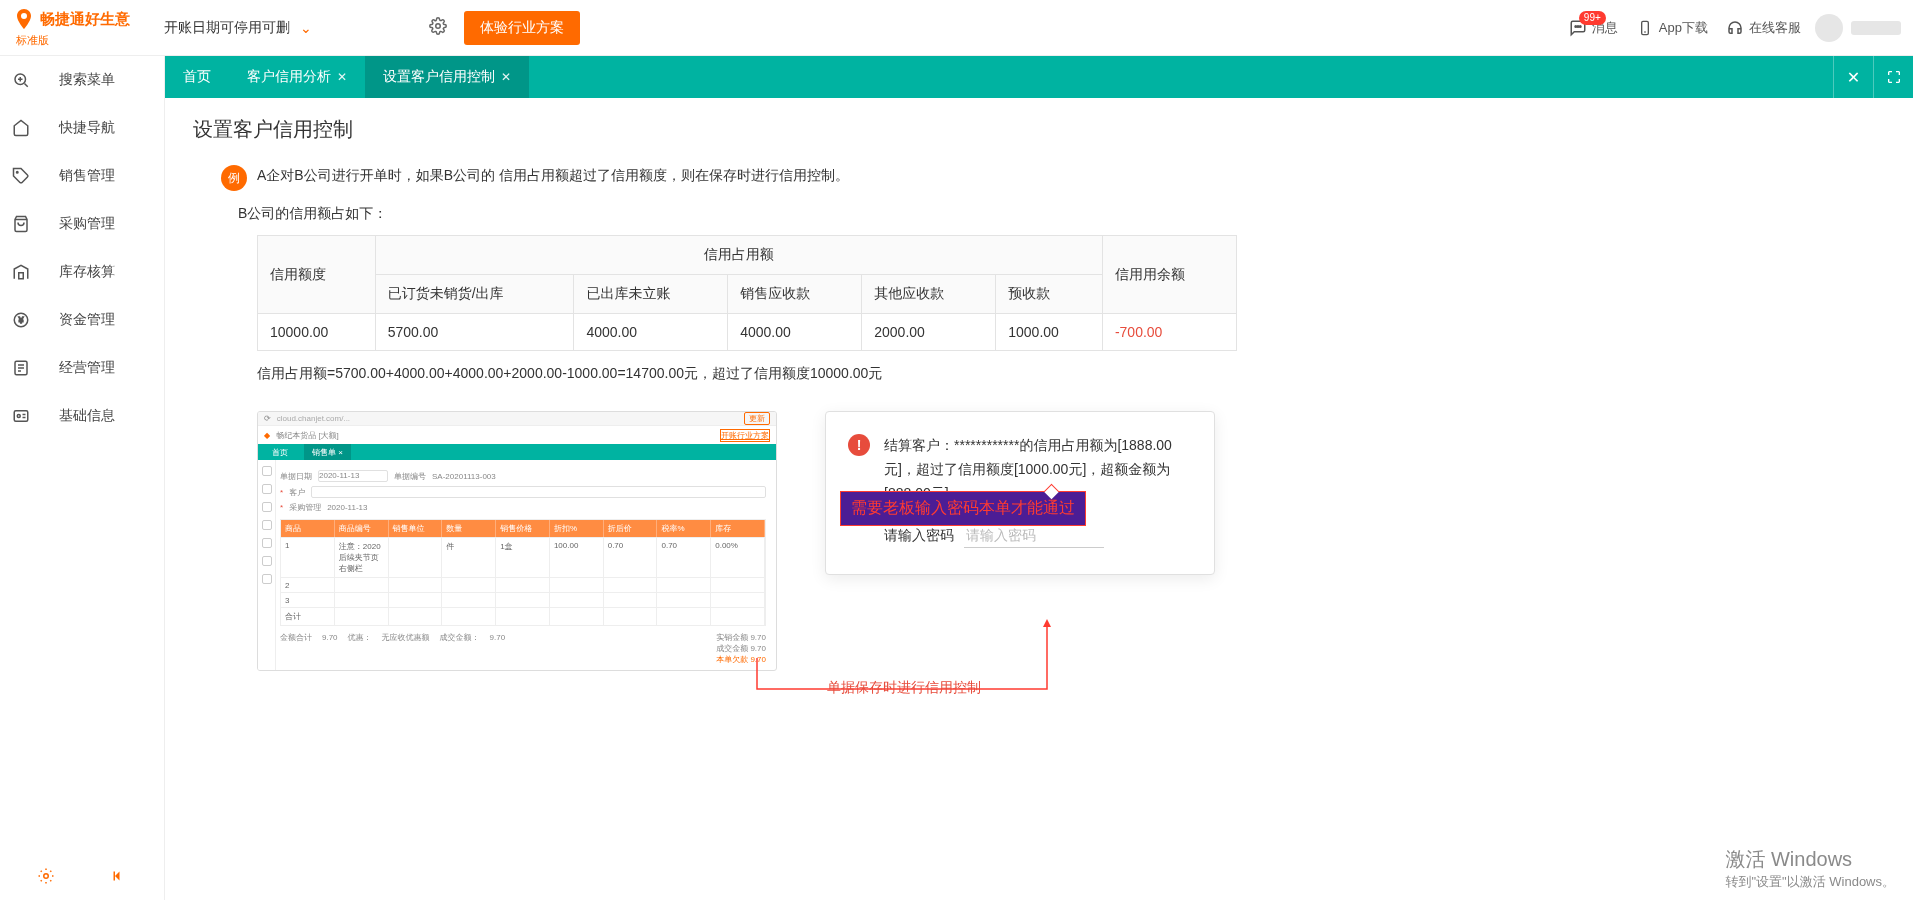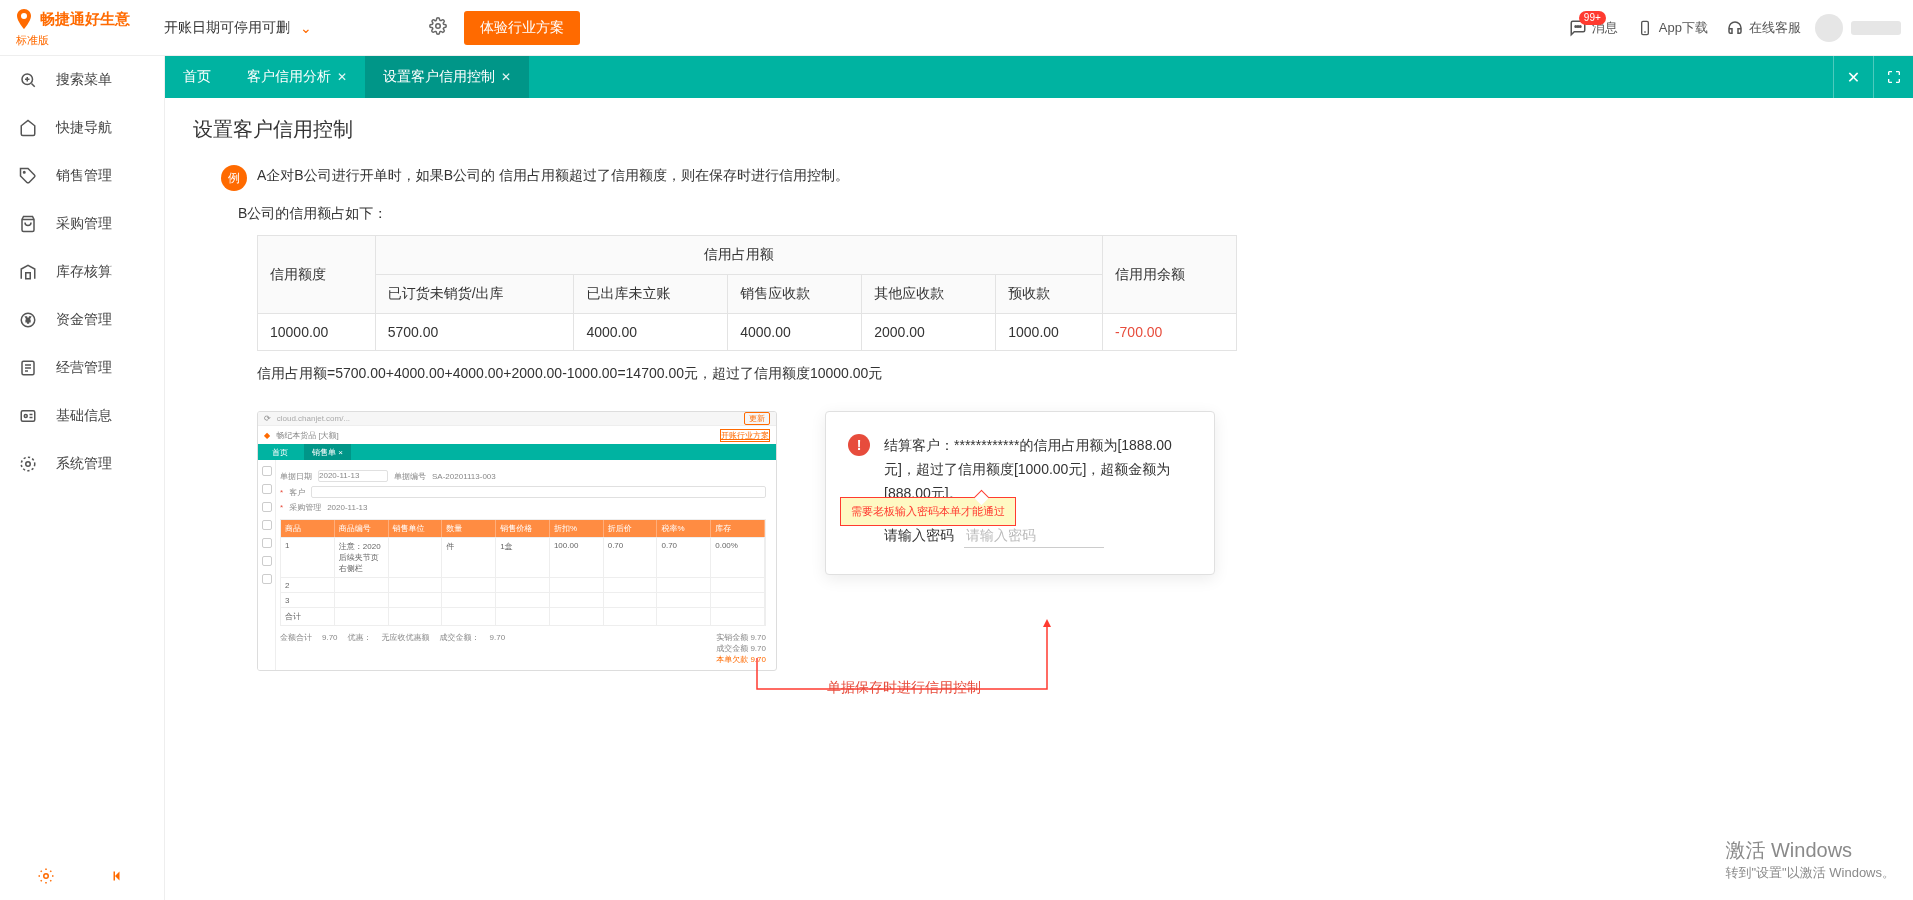--- a/index.html
+++ b/index.html
@@ -19,21 +19,21 @@
   .topbar-spacer { flex: 1; }
   .top-action { display: flex; align-items: center; gap: 5px; margin-left: 18px; color: #555; font-size: 13px; cursor: pointer; position: relative; }
   .top-icon { width: 18px; height: 18px; display: inline-flex; align-items: center; justify-content: center; color: #555;}
   .badge { position: absolute; top: -8px; left: 10px; background: #ff3b30; color: #fff; font-size: 10px; border-radius: 8px; padding: 0 5px; line-height: 14px;}
   .avatar { width: 28px; height: 28px; background: #e6e6e6; border-radius: 50%; margin-left: 14px; }
   .user-name-ph { width: 50px; height: 14px; background: #e6e6e6; border-radius: 3px; margin-left: 8px; }
 
   
   .shell { display: flex; height: calc(100vh - 56px); }
   .sidebar { width: 165px; background: #fff; border-right: 1px solid #eee; display: flex; flex-direction: column; }
-  .side-item { display: flex; align-items: center; gap: 18px; padding: 14px 18px; color: #444; cursor: pointer; font-size: 14px;}
+  .side-item { display: flex; align-items: center; gap: 28px; padding: 14px 11px; color: #444; cursor: pointer; font-size: 14px;}
   .side-item .side-icon { width: 20px; height: 20px; display: inline-flex; align-items: center; justify-content: center; color: #555;}
   .side-spacer { flex: 1; }
   .side-footer { display: flex; align-items: center; justify-content: space-around; padding: 12px 10px; color: #ff6a00; }
   .side-footer span { cursor: pointer; }
 
   .main { flex: 1; display: flex; flex-direction: column; background: #f5f6f7; min-width: 0;}
   
   
   .tabstrip { height: 42px; background: #00b3a1; display: flex; align-items: stretch; color: #fff; }
   .tab { display: flex; align-items: center; padding: 0 18px; font-size: 14px; cursor: pointer; gap: 6px;}
@@ -84,37 +84,37 @@
   
   
   .dialog { width: 390px; border: 1px solid #e0e0e0; border-radius: 4px; background:#fff; box-shadow: 0 4px 16px rgba(0,0,0,.08); padding: 22px 22px 18px 22px; position: relative;}
   .dlg-body { display:flex; gap:14px;}
   .dlg-warn-icon { width:22px;height:22px;border-radius:50%;background:#e74c3c;color:#fff;display:flex;align-items:center;justify-content:center;font-weight:bold;flex-shrink:0; font-size:14px;}
   .dlg-msg { font-size:14px; line-height:1.7; color:#333;}
   .dlg-pwrow { display:flex; align-items:center; gap:10px; margin:18px 0 8px 36px;}
   .dlg-pwlabel { font-size:14px; color:#333;}
   .dlg-input { border:none; border-bottom:1px solid #ccc; padding:4px 2px; font-size:14px; width:140px; outline:none;}
   .dlg-input::placeholder{ color:#bbb;}
-  .dlg-callout { position:absolute; left:14px; bottom:48px; border:1px solid #ff3b30; color:#ff3b30; font-size:11px; padding:6px 10px; background:#fef9c3;}
+  .dlg-callout { position:absolute; left:14px; bottom:48px; border:1px solid #ff3b30; color:#ff3b30; font-size:16px; padding:6px 10px; background:#4c1d95;}
   .dlg-callout::after { content:""; position:absolute; top:-6px; right:28px; width:10px;height:10px; border-left:1px solid #ff3b30; border-top:1px solid #ff3b30; background:#fff; transform:rotate(45deg);}
   .dlg-actions { display:flex; justify-content:flex-end; gap:10px; margin-top:44px;}
   .btn { padding:6px 18px; font-size:14px; border-radius:3px; cursor:pointer;}
   .btn-cancel { background:#fff; border:1px solid #ccc; color:#555;}
   .btn-ok { background:#ff8c1a; border:1px solid #ff8c1a; color:#fff;}
   
   
   .connector-svg { position:absolute; left:0; top:0; pointer-events:none; overflow:visible;}
   .caption-under { position:absolute; left:570px; top:268px; color:#e74c3c; font-size:14px;}
   
   
   .page::-webkit-scrollbar { width:10px;}
   .page::-webkit-scrollbar-thumb { background:#ccc; border-radius:5px;}
   
   
-  .watermark { position: fixed; right: 18px; bottom: 18px; color: #8a8a8a; text-align: left; pointer-events:none; }
+  .watermark { position: fixed; right: 18px; bottom: 9px; color: #8a8a8a; text-align: left; pointer-events:none; }
   .watermark .wm1 { font-size: 20px; }
   .watermark .wm2 { font-size: 13px; }
 </style>
 </head>
 <body>
 
 <div class="topbar">
   <div class="logo-box">
     <div class="logo-row">
       <span class="logo-glyph">
@@ -246,29 +246,20 @@
     <div class="side-item">
       <span class="side-icon">
           <svg viewBox="0 0 24 24" width="18" height="18" fill="none" stroke="currentColor" stroke-width="2">
             <rect x="3" y="5" width="18" height="14" rx="2"></rect>
             <circle cx="9" cy="12" r="2"></circle>
             <line x1="14" y1="10" x2="18" y2="10"></line>
             <line x1="14" y1="14" x2="18" y2="14"></line>
           </svg>
         </span>
       <span>基础信息</span>
-    </div>
-    <div class="side-item">
-      <span class="side-icon">
-          <svg viewBox="0 0 24 24" width="18" height="18" fill="none" stroke="currentColor" stroke-width="2">
-            <circle cx="12" cy="12" r="9" stroke-dasharray="3 3"></circle>
-            <circle cx="12" cy="12" r="3"></circle>
-          </svg>
-        </span>
-      <span>系统管理</span>
     </div>
     <div class="side-spacer"></div>
     <div class="side-footer">
       <span><svg viewBox="0 0 24 24" width="18" height="18" fill="none" stroke="#ff6a00" stroke-width="2">
             <circle cx="12" cy="12" r="3"></circle>
             <path d="M12 2v2M12 20v2M4.93 4.93l1.41 1.41M17.66 17.66l1.41 1.41M2 12h2M20 12h2M4.93 19.07l1.41-1.41M17.66 6.34l1.41-1.41"></path>
           </svg></span>
       <span><svg viewBox="0 0 24 24" width="18" height="18" fill="#ff6a00">
             <path d="M14 6l-6 6 6 6V6z"></path>
             <rect x="6" y="6" width="2" height="12"></rect>

